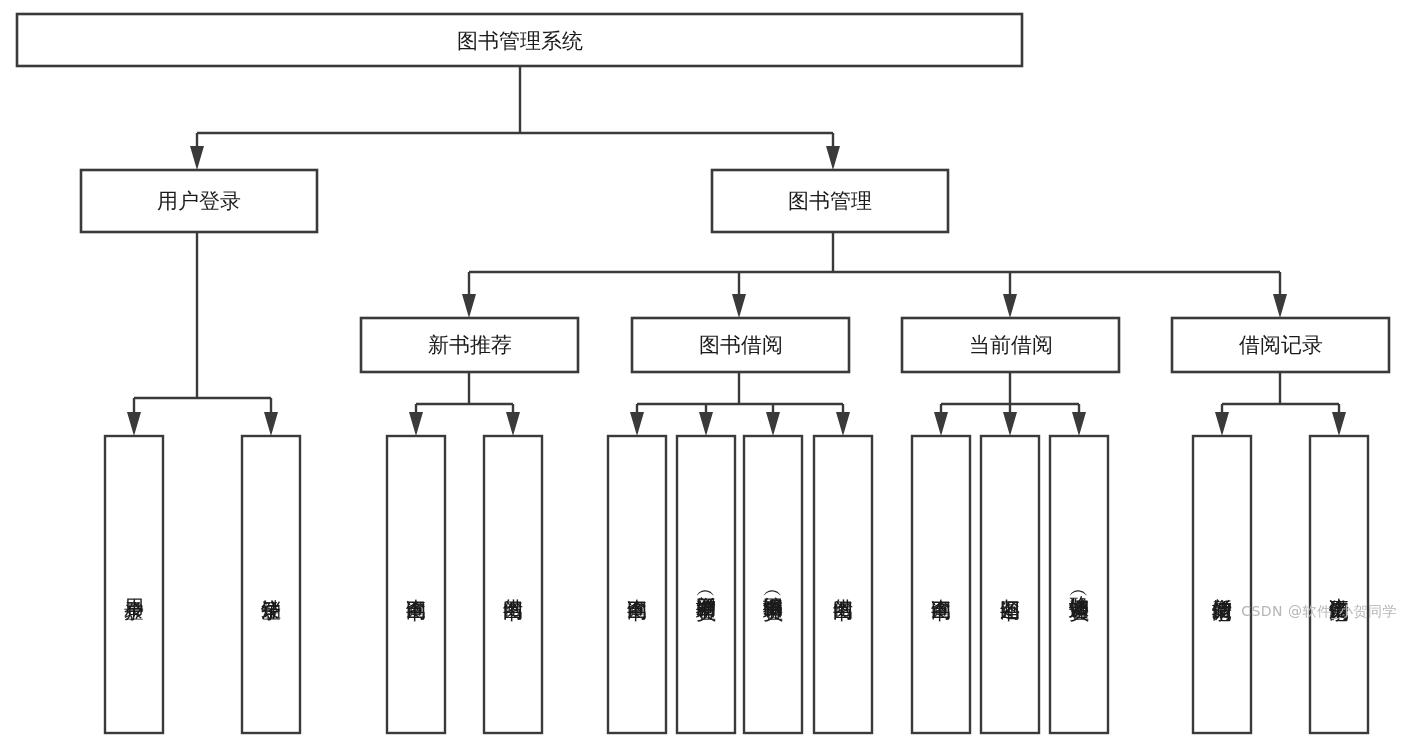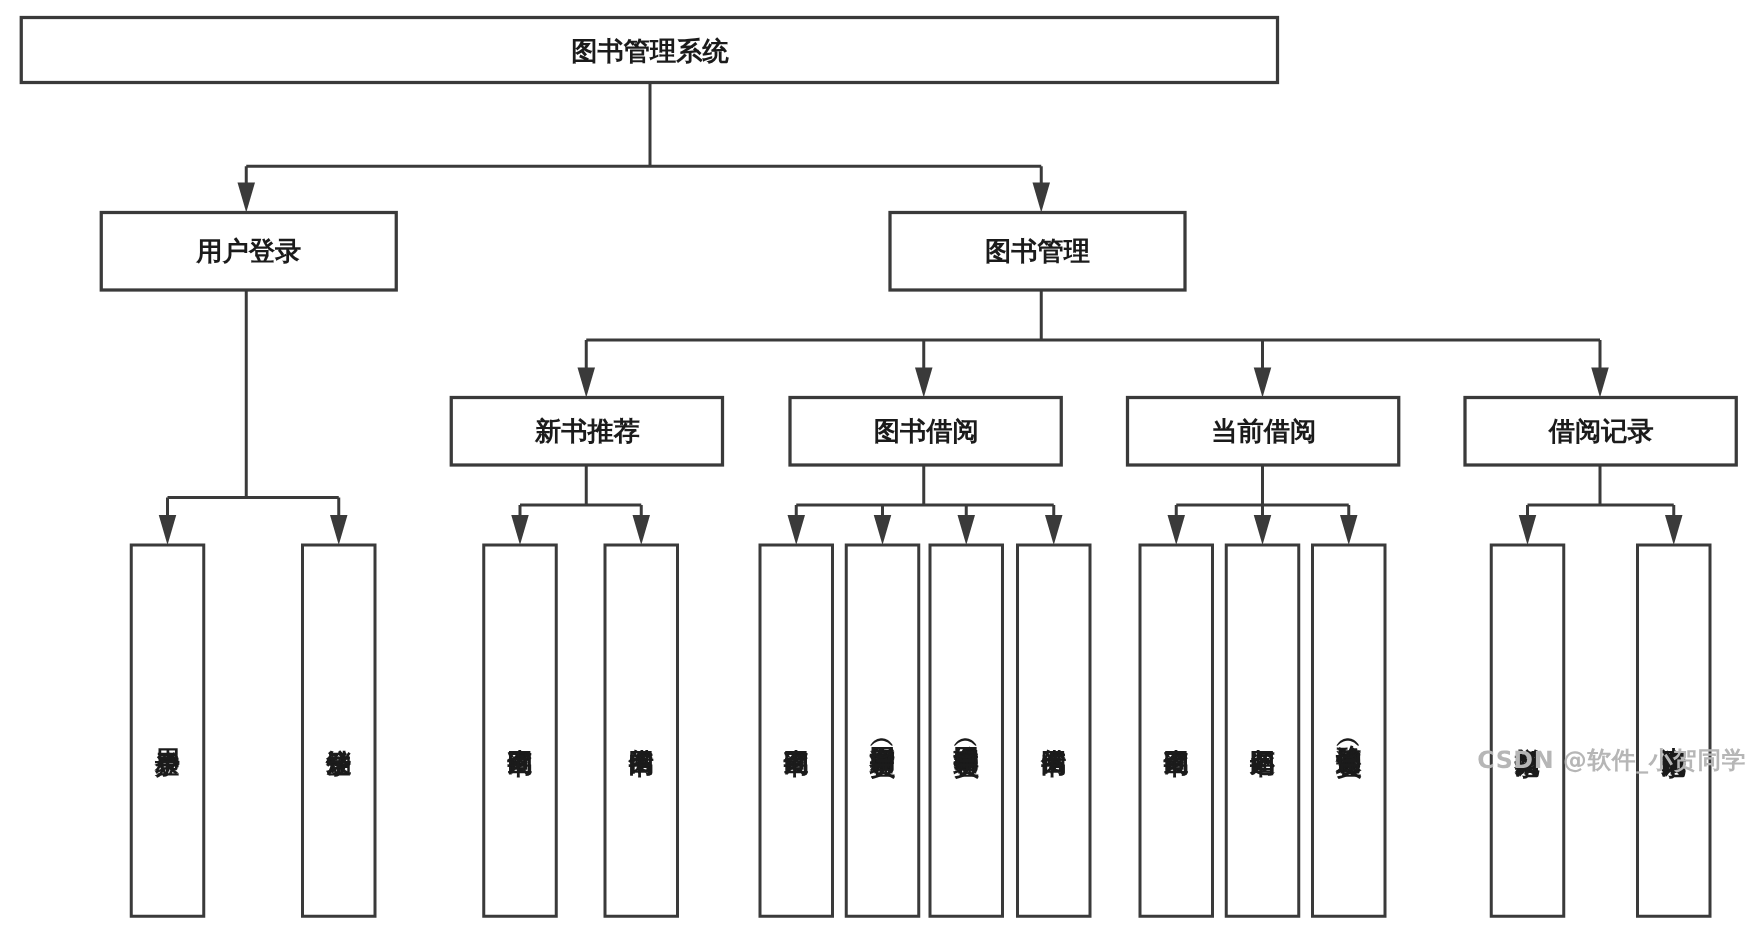--- a/index.html
+++ b/index.html
@@ -11,21 +11,20 @@
     width: 1405px;
     height: 747px;
     overflow: hidden;
     font-family: "DejaVu Sans", "Liberation Sans", sans-serif;
   }
   #diagram-root {
     position: relative;
     width: 1405px;
     height: 625px;
     background: #ffffff;
-    font-weight: bold;
   }
   svg.flow {
     position: absolute;
     left: 0;
     top: 0;
     width: 1405px;
     height: 747px;
     display: block;
   }
   .node-rect {
@@ -71,21 +70,21 @@
     align-items: center;
     justify-content: center;
     pointer-events: none;
     user-select: none;
   }
   .watermark {
     position: absolute;
     right: 8px;
     bottom: 4px;
     font-family: "DejaVu Sans", "Liberation Sans", sans-serif;
-    font-size: 19px;
+    font-size: 14px;
     color: #b6b6b6;
     white-space: nowrap;
     letter-spacing: 0.5px;
   }
 </style>
 </head>
 <body>
 
 <div id="diagram-root">
 

